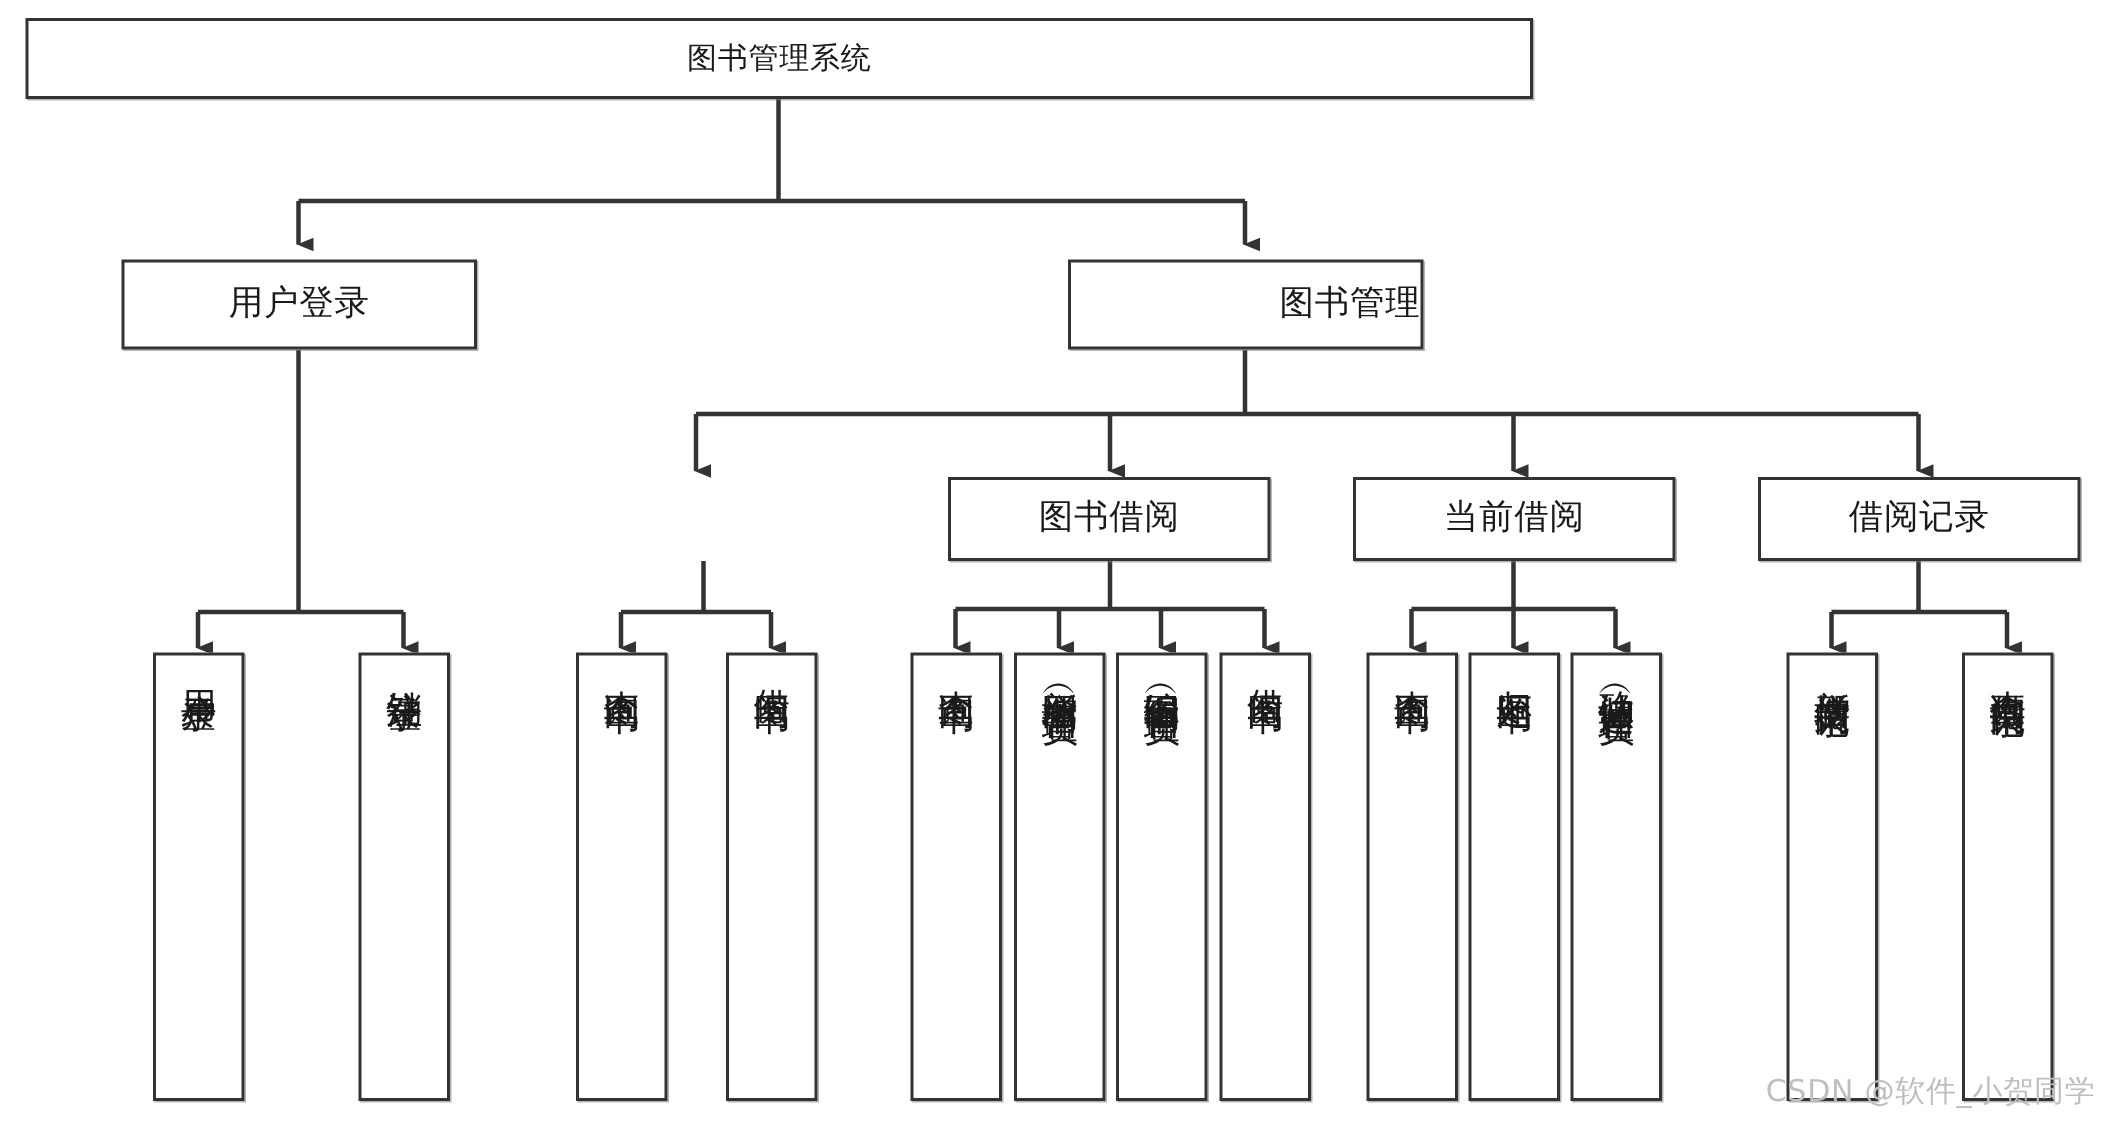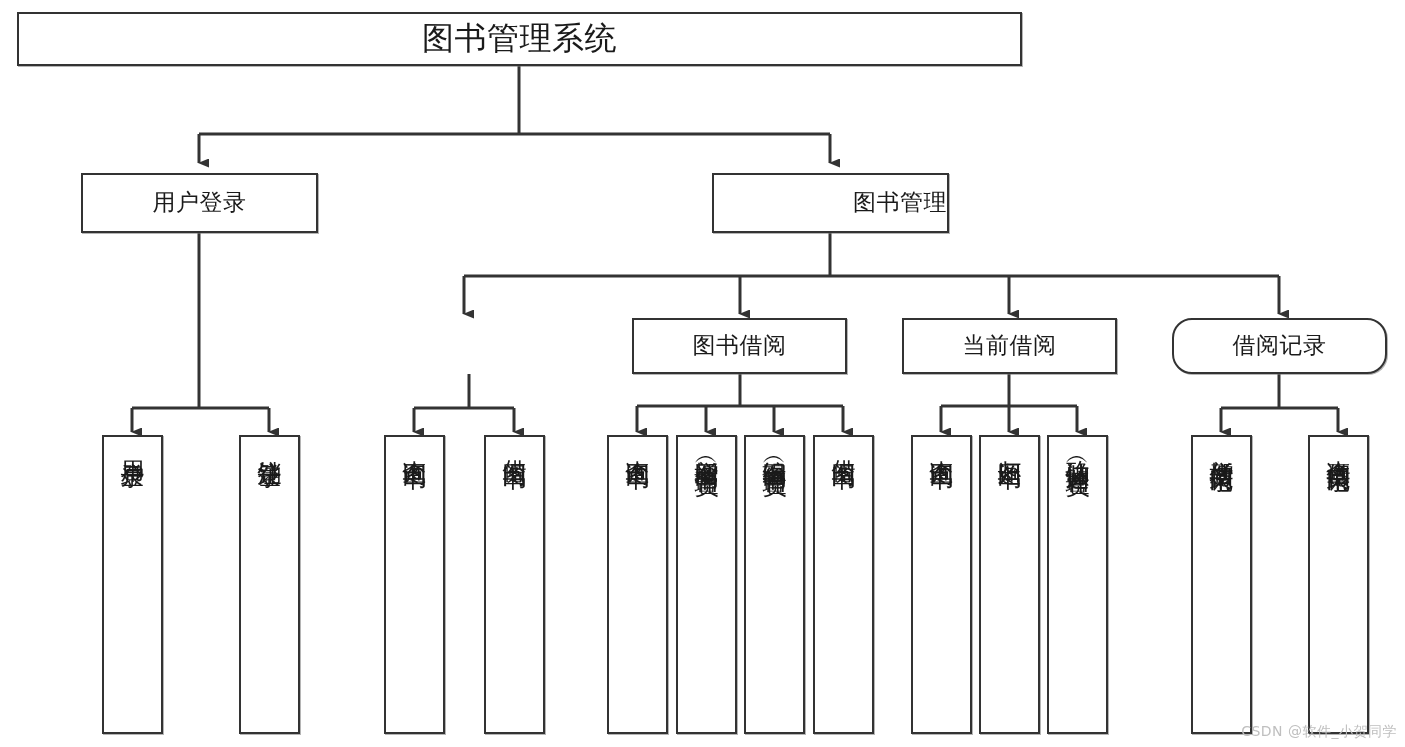--- a/index.html
+++ b/index.html
@@ -52,27 +52,27 @@
     padding-top: 4px;
   }
   .node.vertical .node-label {
     writing-mode: vertical-rl;
     text-orientation: upright;
     font-size: 24px;
     letter-spacing: 2px;
     line-height: 1;
   }
   .node.root .node-label {
-    font-size: 32px;
+    font-size: 20px;
   }
   #watermark {
     position: absolute;
     right: 8px;
     bottom: 6px;
-    font-size: 14px;
+    font-size: 20px;
     color: #bfbfbf;
     letter-spacing: 0.5px;
     user-select: none;
     text-align: center;
   }
 </style>
 </head>
 <body>
 
 <div id="diagram-root">
@@ -141,21 +141,21 @@
 
 
   <div class="node horizontal" style="left:632px; top:318px; width:215px; height:56px;">
     <span class="node-label">图书借阅</span>
   </div>
 
   <div class="node horizontal" style="left:902px; top:318px; width:215px; height:56px;">
     <span class="node-label">当前借阅</span>
   </div>
 
-  <div class="node horizontal" style="left:1172px; top:318px; width:215px; height:56px;border-radius:20px;">
+  <div class="node horizontal" style="left:1172px; top:318px; width:215px; height:56px;">
     <span class="node-label">借阅记录</span>
   </div>
 
   <div class="node vertical" style="left:102px; top:435px; width:61px; height:299px;">
     <span class="node-label">用户登录</span>
   </div>
 
   <div class="node vertical" style="left:239px; top:435px; width:61px; height:299px;">
     <span class="node-label">注销登录</span>
   </div>

